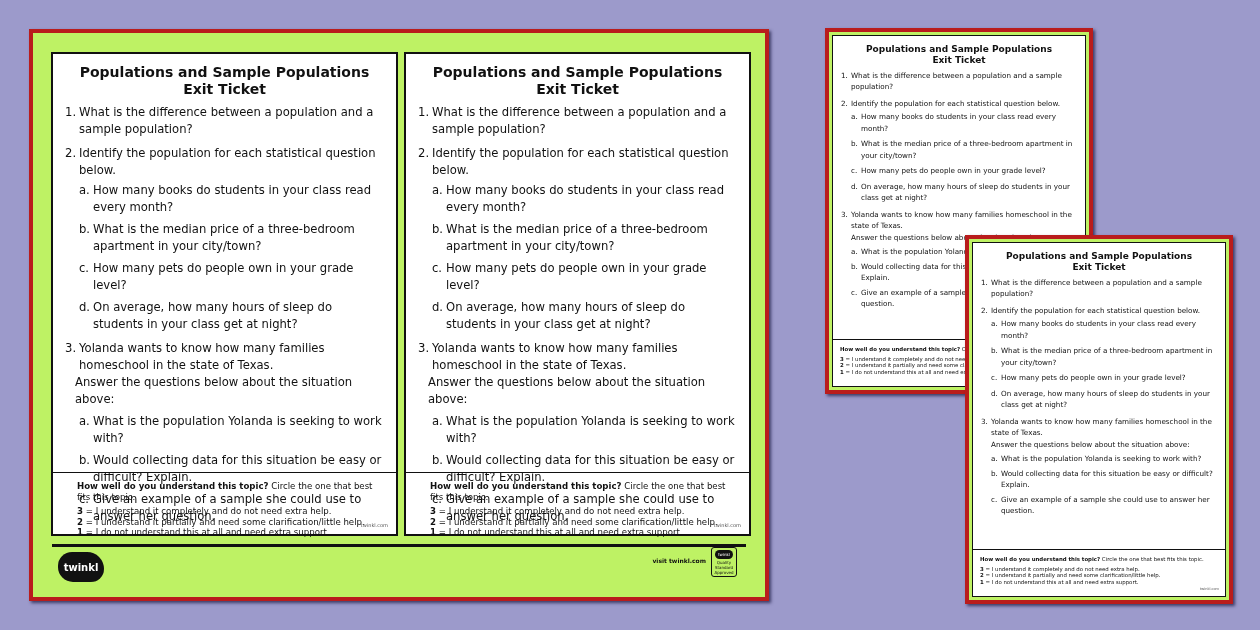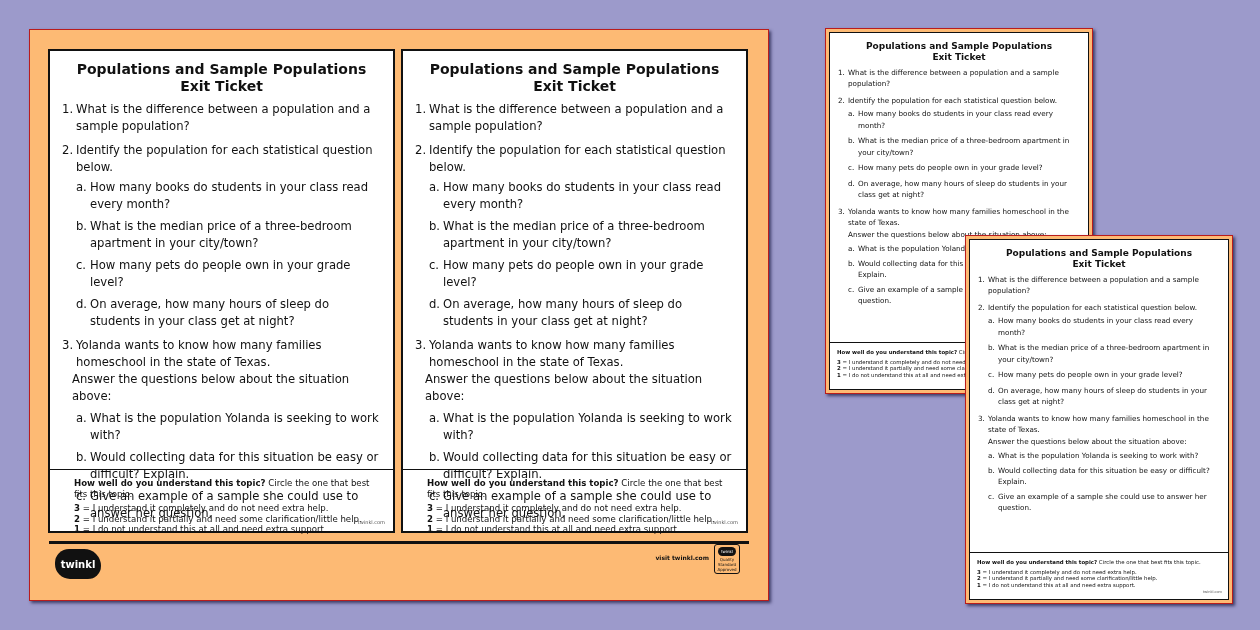--- a/index.html
+++ b/index.html
@@ -1,17 +1,17 @@
 <!DOCTYPE html>
 <html><head>
 <meta charset="utf-8">
 <style>
   html, body { margin:0; padding:0; }
   body { width:1260px; height:630px; background:#9c9acb; position:relative; overflow:hidden; font-family:"DejaVu Sans", sans-serif; color:#111; }
-  .sheet { position:absolute; background:#fdba74; border:1px solid #b91c1c; box-shadow:2px 2px 3px rgba(20,18,60,0.7); box-sizing:border-box; }
+  .sheet { position:absolute; background:#bef264; border:4px solid #b91c1c; box-shadow:2px 2px 3px rgba(20,18,60,0.7); box-sizing:border-box; }
   .main-sheet { left:29px; top:29px; width:740px; height:572px; }
   .ticket { position:absolute; border:2px solid #111; box-sizing:border-box; background:#fff; }
   .ticket .title { text-align:center; font-weight:bold; line-height:1.2; }
   .q { position:relative; }
   .q .num { position:absolute; left:0; }
   .sub { position:relative; }
   .sub .let { position:absolute; left:0; }
   .footer { position:absolute; left:0; right:0; bottom:0; border-top:1.5px solid #111; }
   .footer .lead b { font-weight:bold; }
   .footer .r b { font-weight:bold; }

